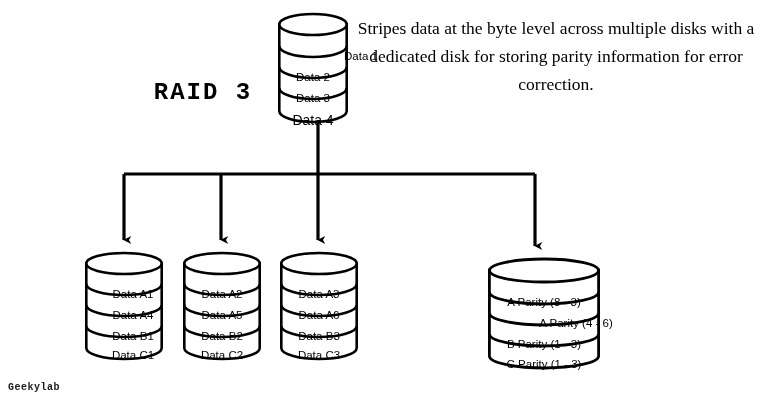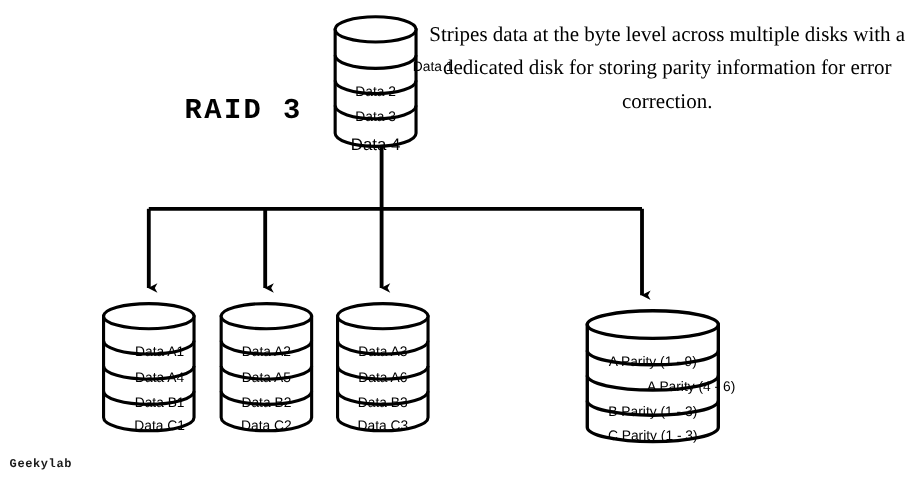--- a/index.html
+++ b/index.html
@@ -200,21 +200,21 @@
     <svg width="112" height="112" viewBox="0 0 112 112" xmlns="http://www.w3.org/2000/svg">
       <g fill="#ffffff" stroke="#000000" stroke-width="2.8" stroke-linejoin="round">
         <path d="M 1.4 12 L 1.4 98 A 54.6 12 0 0 0 110.6 98 L 110.6 12 Z"></path>
         <ellipse cx="56" cy="12.5" rx="54.6" ry="11.5"></ellipse>
         <path d="M 1.4 34 A 54.6 12 0 0 0 110.6 34" fill="none"></path>
         <path d="M 1.4 55 A 54.6 12 0 0 0 110.6 55" fill="none"></path>
         <path d="M 1.4 76 A 54.6 12 0 0 0 110.6 76" fill="none"></path>
       </g>
     </svg>
     <div class="disk-labels">
-      <div class="disk-label" style="top:38px; font-size:11.5px;">A Parity (1 - 9)</div>
+      <div class="disk-label" style="top:38px; font-size:11.5px;">A Parity (8 - 3)</div>
       <div class="disk-label" style="top:59px; font-size:11.5px;margin-left:32px;">A Parity (4 - 6)</div>
       <div class="disk-label" style="top:80px; font-size:11.5px;">B Parity (1 - 3)</div>
       <div class="disk-label" style="top:100px; font-size:11.5px;">C Parity (1 - 3)</div>
     </div>
   </div>
 
   <div id="watermark">Geekylab</div>
 
 </div>
 

